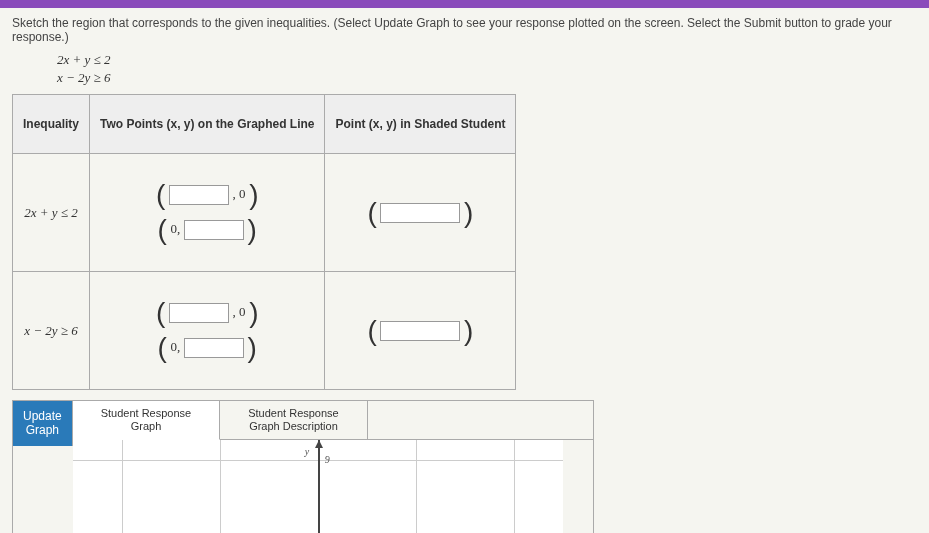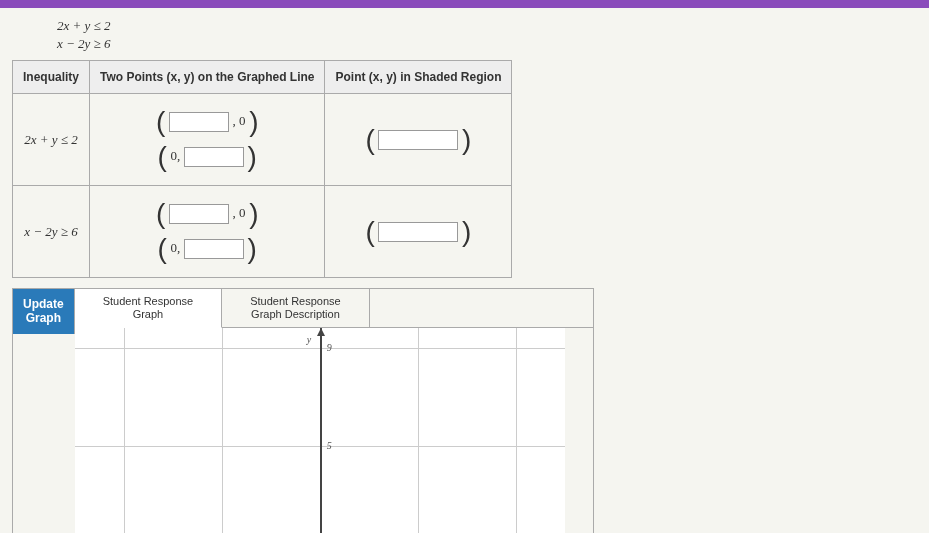--- a/index.html
+++ b/index.html
@@ -3,61 +3,62 @@
   <meta charset="utf-8">
   <style>
     * { box-sizing: border-box; margin: 0; padding: 0; }
     body { font-family: Arial, sans-serif; font-size: 13px; background: #f5f5f0; color: #333; width: 929px; }
     .top-bar { background: #8a4bbb; height: 8px; }
     .content { padding: 8px 12px; }
     .instruction { font-size: 12px; color: #444; margin-bottom: 8px; }
     .equations { margin-left: 45px; margin-bottom: 8px; font-style: italic; font-family: Georgia, serif; }
     .eq-line { margin: 2px 0; }
     table.main-table { border-collapse: collapse; margin-bottom: 10px; }
-    table.main-table th, table.main-table td { border: 1px solid #aaa; padding: 9px 10px; text-align: center; vertical-align: middle; margin-left: 28px; }
+    table.main-table th, table.main-table td { border: 1px solid #aaa; padding: 22px 10px; text-align: center; vertical-align: middle; margin-left: 28px; }
     table.main-table th { background: #eee; font-weight: bold; font-size: 12px; }
     .ineq-cell { font-family: Georgia, serif; font-style: italic; white-space: nowrap; }
     .paren { font-size: 28px; vertical-align: middle; }
     .input-box { display: inline-block; width: 60px; height: 20px; border: 1px solid #999; background: #fff; vertical-align: middle; }
     .input-box-wide { width: 80px; }
     .two-points { text-align: left; }
     .point-row { margin: 3px 0; white-space: nowrap; }
     .fixed-val { font-family: Georgia, serif; }
     .graph-section { display: flex; align-items: flex-start; border: 1px solid #aaa; width: 582px; }
-    .update-btn { background: #2a7ab9; color: #fff; padding: 8px 10px; font-size: 12px; font-weight: bold; text-align: center; cursor: pointer; border-right: 1px solid #aaa; line-height: 1.2; }
+    .update-btn { background: #2a7ab9; color: #fff; padding: 8px 10px; font-size: 12px; font-weight: normal; text-align: center; cursor: pointer; border-right: 1px solid #aaa; line-height: 1.2; }
     .tabs-area { flex: 1; }
     .tabs-row { display: flex; border-bottom: 1px solid #aaa; }
     .tab { padding: 6px 28px; font-size: 11px; text-align: center; border-right: 1px solid #aaa; background: #f5f5f0; cursor: pointer; line-height: 1.2; }
     .tab.active { background: #fff; border-bottom: 1px solid #fff; margin-bottom: -1px; }
     .graph-canvas { position: relative; width: 490px; height: 230px; background: #fff; overflow: hidden; }
     .grid-line-v { position: absolute; width: 1px; background: #ccc; top: 0; bottom: 0; }
     .grid-line-h { position: absolute; height: 1px; background: #ccc; left: 0; right: 0; }
     .axis-v { position: absolute; width: 2px; background: #444; top: 0; bottom: 0; }
     .axis-label { position: absolute; font-size: 10px; color: #555; font-style: italic; font-family: Georgia, serif; }
     .arrow-up { position: absolute; width: 0; height: 0; border-left: 4px solid transparent; border-right: 4px solid transparent; border-bottom: 8px solid #444; }
   </style>
 </head>
 <body>
 
 <div class="top-bar"></div>
 
 <div class="content">
 
+  <div class="instruction">Sketch the region that corresponds to the given inequalities. (Select Update Graph to see your response plotted on the screen. Select the Submit button to grade your response.)</div>
 
   <div class="equations">
     <div class="eq-line">2x +   y ≤ 2</div>
     <div class="eq-line">x − 2y ≥ 6</div>
   </div>
 
   <table class="main-table">
     <tbody>
         <tr>
       <th>Inequality</th>
       <th>Two Points (x, y) on the Graphed Line</th>
-      <th>Point (x, y) in Shaded Region</th>
+      <th>Point (x, y) in Shaded Student</th>
     </tr>
     <tr>
       <td class="ineq-cell">2x + y ≤ 2</td>
       <td class="two-points">
         <div class="point-row">
           <span class="paren">(</span>
           <span class="input-box"></span>
           <span class="fixed-val">, 0</span>
           <span class="paren">)</span>
         </div>

